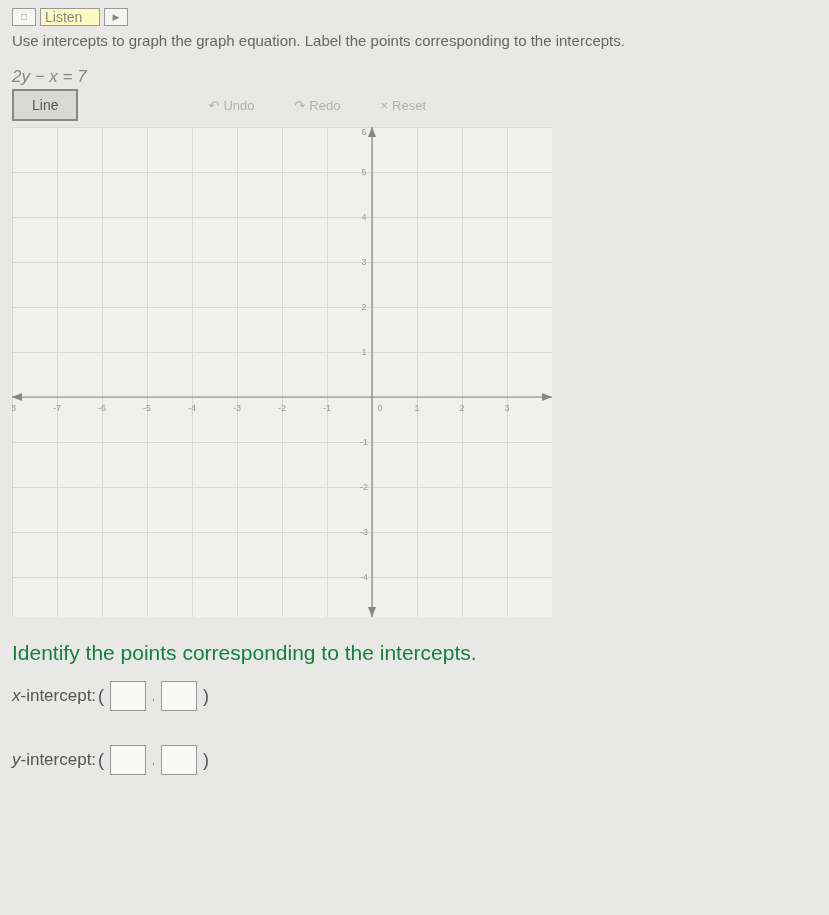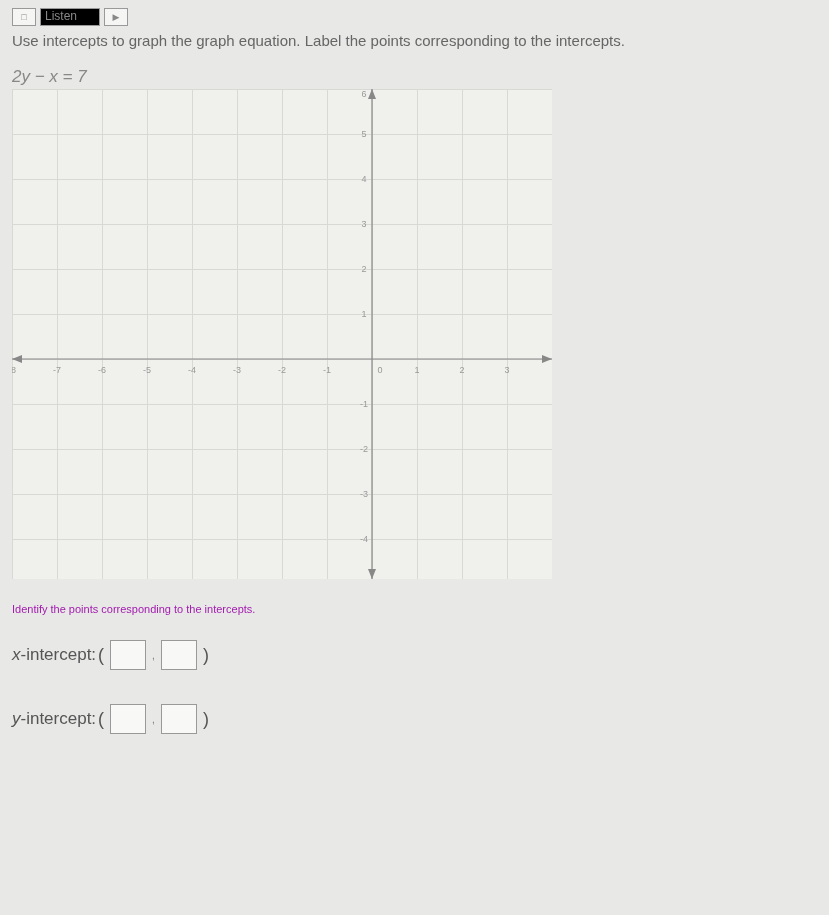--- a/index.html
+++ b/index.html
@@ -25,22 +25,22 @@
       font-size: 9px;
       display: flex;
       align-items: center;
       justify-content: center;
       color: #888;
     }
     .top-controls .listen-btn {
       width: 60px;
       height: 18px;
       border: 1px solid #999;
-      background: #000000;
-      font-size: 12px;
+      background: #fef9c3;
+      font-size: 14px;
       color: #888;
       padding: 0 4px;
     }
     .instructions {
       font-size: 15px;
       color: #666;
       margin-bottom: 18px;
     }
     .equation {
       font-size: 17px;
@@ -84,24 +84,24 @@
       background-position: 0 0;
     }
     .graph-svg {
       position: absolute;
       top: 0;
       left: 0;
       width: 100%;
       height: 100%;
     }
     .identify-text {
-      font-size: 11px;
-      color: #a21caf;
+      font-size: 21px;
+      color: #15803d;
       margin-top: 24px;
-      margin-bottom: 25px;
+      margin-bottom: 16px;
     }
     .intercept-row {
       display: flex;
       align-items: center;
       font-size: 17px;
       color: #555;
       margin-bottom: 34px;
     }
     .intercept-row .var {
       font-style: italic;
@@ -134,20 +134,35 @@
   <div class="small-btn">□</div>
   <div class="listen-btn">Listen</div>
   <div class="small-btn">▶</div>
 </div>
 
 <p class="instructions">Use intercepts to graph the graph equation. Label the points corresponding to the intercepts.</p>
 
 <p class="equation">2y − x = 7</p>
 
 <div class="graph-container">
+  <div class="toolbar">
+    <button class="line-btn">Line</button>
+    <span class="tool-action">
+      <span>↶</span>
+      <span>Undo</span>
+    </span>
+    <span class="tool-action">
+      <span>↷</span>
+      <span>Redo</span>
+    </span>
+    <span class="tool-action">
+      <span>×</span>
+      <span>Reset</span>
+    </span>
+  </div>
   <div class="graph-area">
     <svg class="graph-svg" viewBox="0 0 540 490">
 
       <line class="y-axis-line" x1="360" y1="0" x2="360" y2="490"></line>
       <line class="x-axis-line" x1="0" y1="270" x2="540" y2="270"></line>
 
       <polygon points="360,0 356,10 364,10" fill="#888"></polygon>
       <polygon points="360,490 356,480 364,480" fill="#888"></polygon>
       <polygon points="0,270 10,266 10,274" fill="#888"></polygon>
       <polygon points="540,270 530,266 530,274" fill="#888"></polygon>

